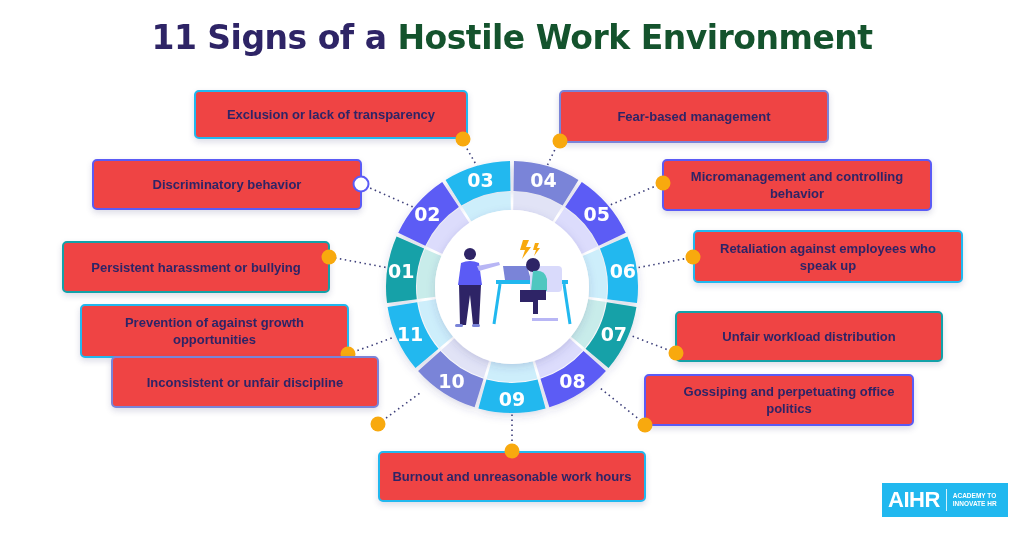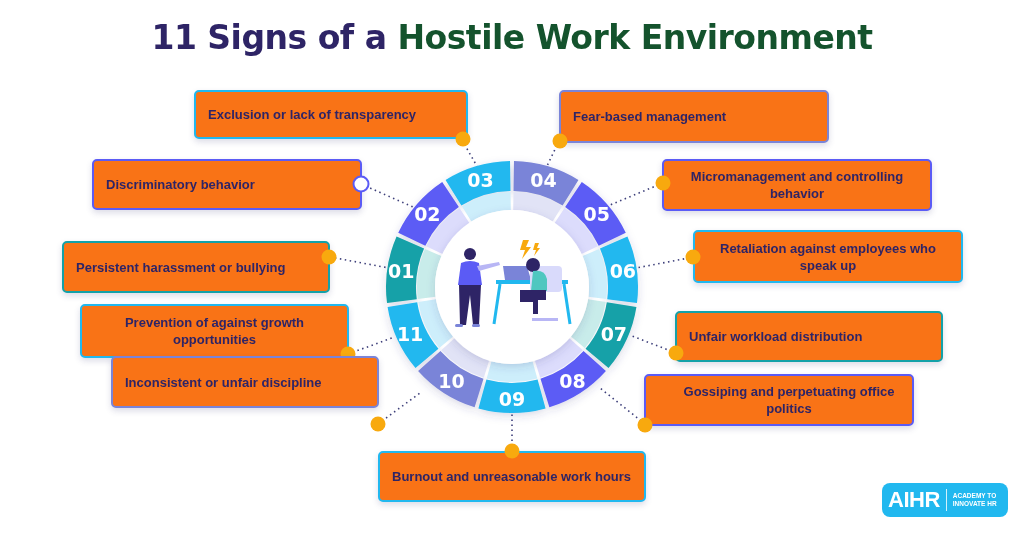--- a/index.html
+++ b/index.html
@@ -8,37 +8,37 @@
     font-family: "Liberation Sans", "DejaVu Sans", sans-serif;
   }
   .title {
     position: absolute; left: 0; top: 18px; width: 1024px; text-align: center;
     font-family: "DejaVu Sans", sans-serif; font-weight: bold; font-size: 33px; letter-spacing: -0.5px;
     color: #2e2466;
   }
   .title .accent { color: #14532d; }
   svg.wheel { position: absolute; left: 0; top: 0; }
   .box {
-    position: absolute; background: #f97316; border: 2px solid #21b8ef; border-radius: 5px;
+    position: absolute; background: #ef4444; border: 2px solid #21b8ef; border-radius: 5px;
     box-shadow: 0 3px 6px rgba(60,60,120,0.18);
-    display: flex; align-items: center; justify-content: flex-start; text-align: center;
+    display: flex; align-items: center; justify-content: center; text-align: center;
     color: #2e2466; font-weight: bold; font-size: 13px; line-height: 17px; box-sizing: border-box; padding: 0 12px;
   }
   .b-cyan { border-color: #21b8ef; }
   .b-violet { border-color: #5b5bf5; }
   .b-teal { border-color: #13a1a8; }
   .b-lav { border-color: #7a84d8; }
   .dot {
     position: absolute; width: 15px; height: 15px; border-radius: 50%; background: #f8a90e;
     transform: translate(-50%, -50%);
   }
   .dot.hollow { background: #ffffff; border: 2px solid #5b5bf5; width: 13px; height: 13px; }
   .logo {
     position: absolute; left: 882px; top: 483px; width: 126px; height: 34px; background: #21b8ef;
-    border-radius: 8px; display: flex; align-items: center; color: #fff;
+    border-radius: 0; display: flex; align-items: center; color: #fff;
   }
   .logo .mark { font-weight: bold; font-size: 22px; padding: 0 6px 0 6px; letter-spacing: -0.5px; }
   .logo .sep { width: 1px; height: 22px; background: #fff; opacity: 0.8; }
   .logo .sub { font-size: 6.5px; font-weight: bold; line-height: 8px; padding-left: 6px; }
 </style>
 </head>
 <body>
 
 <div class="title"><span>11 Signs of a </span><span class="accent">Hostile Work Environment</span></div>
 

